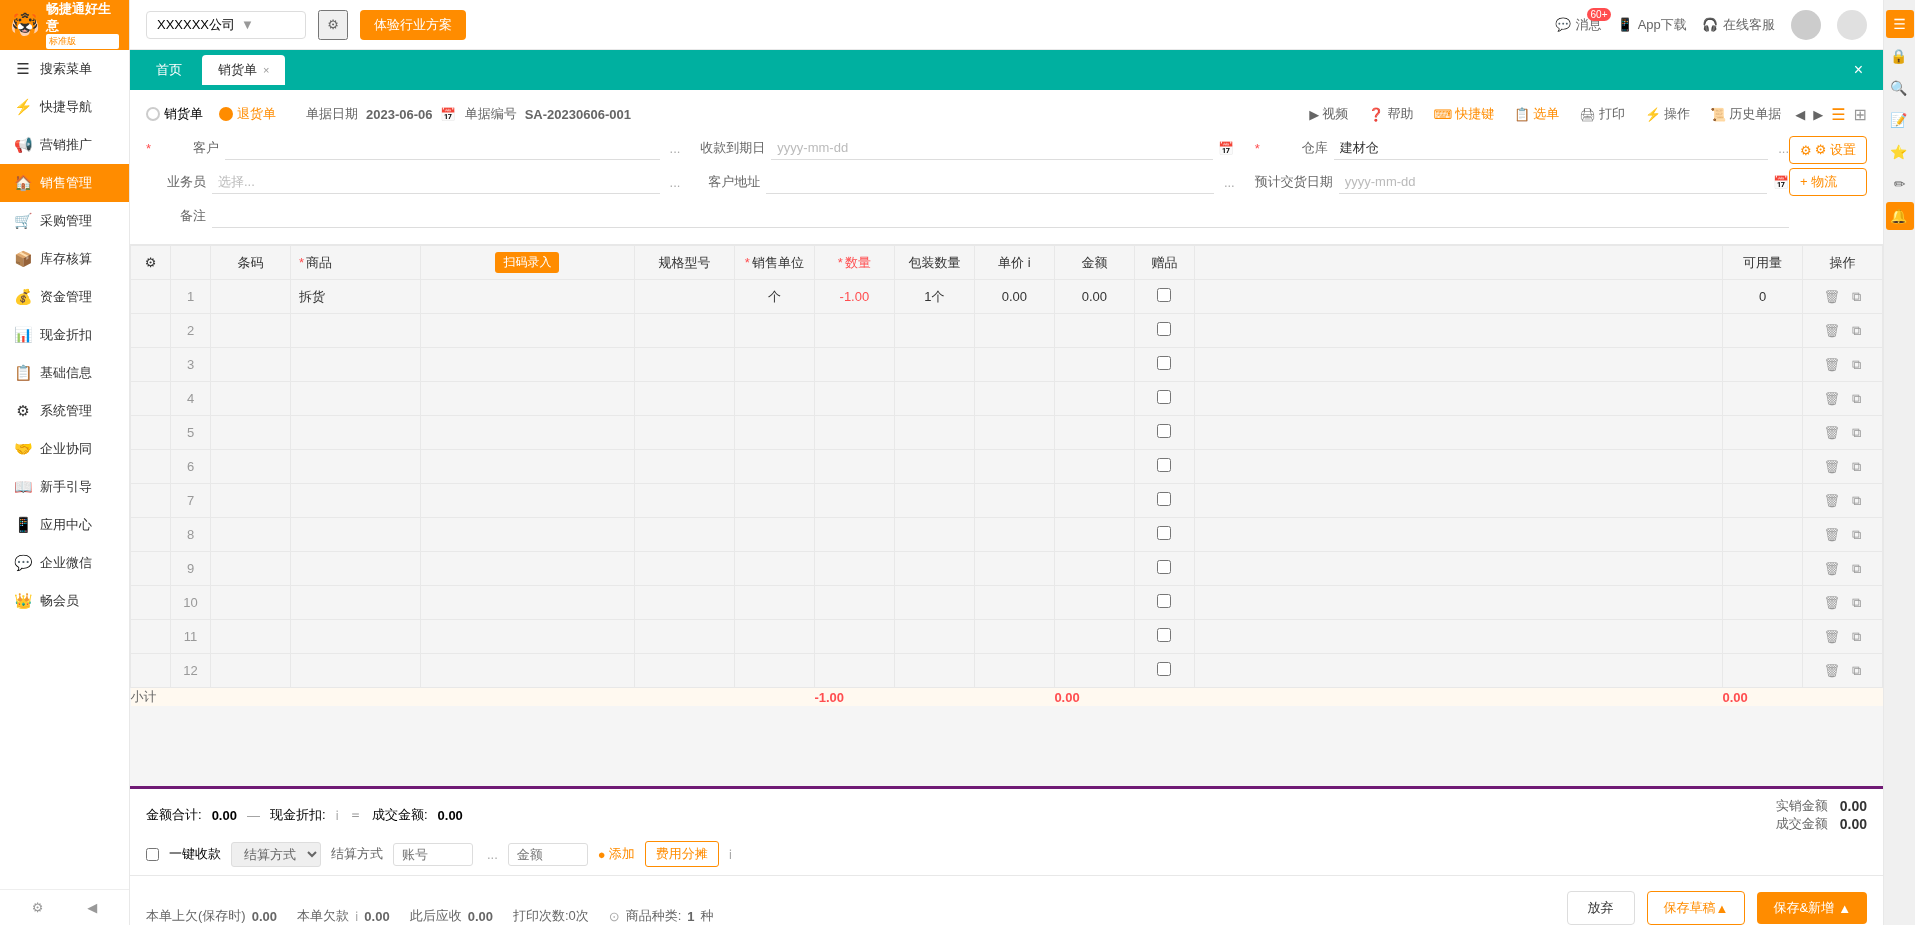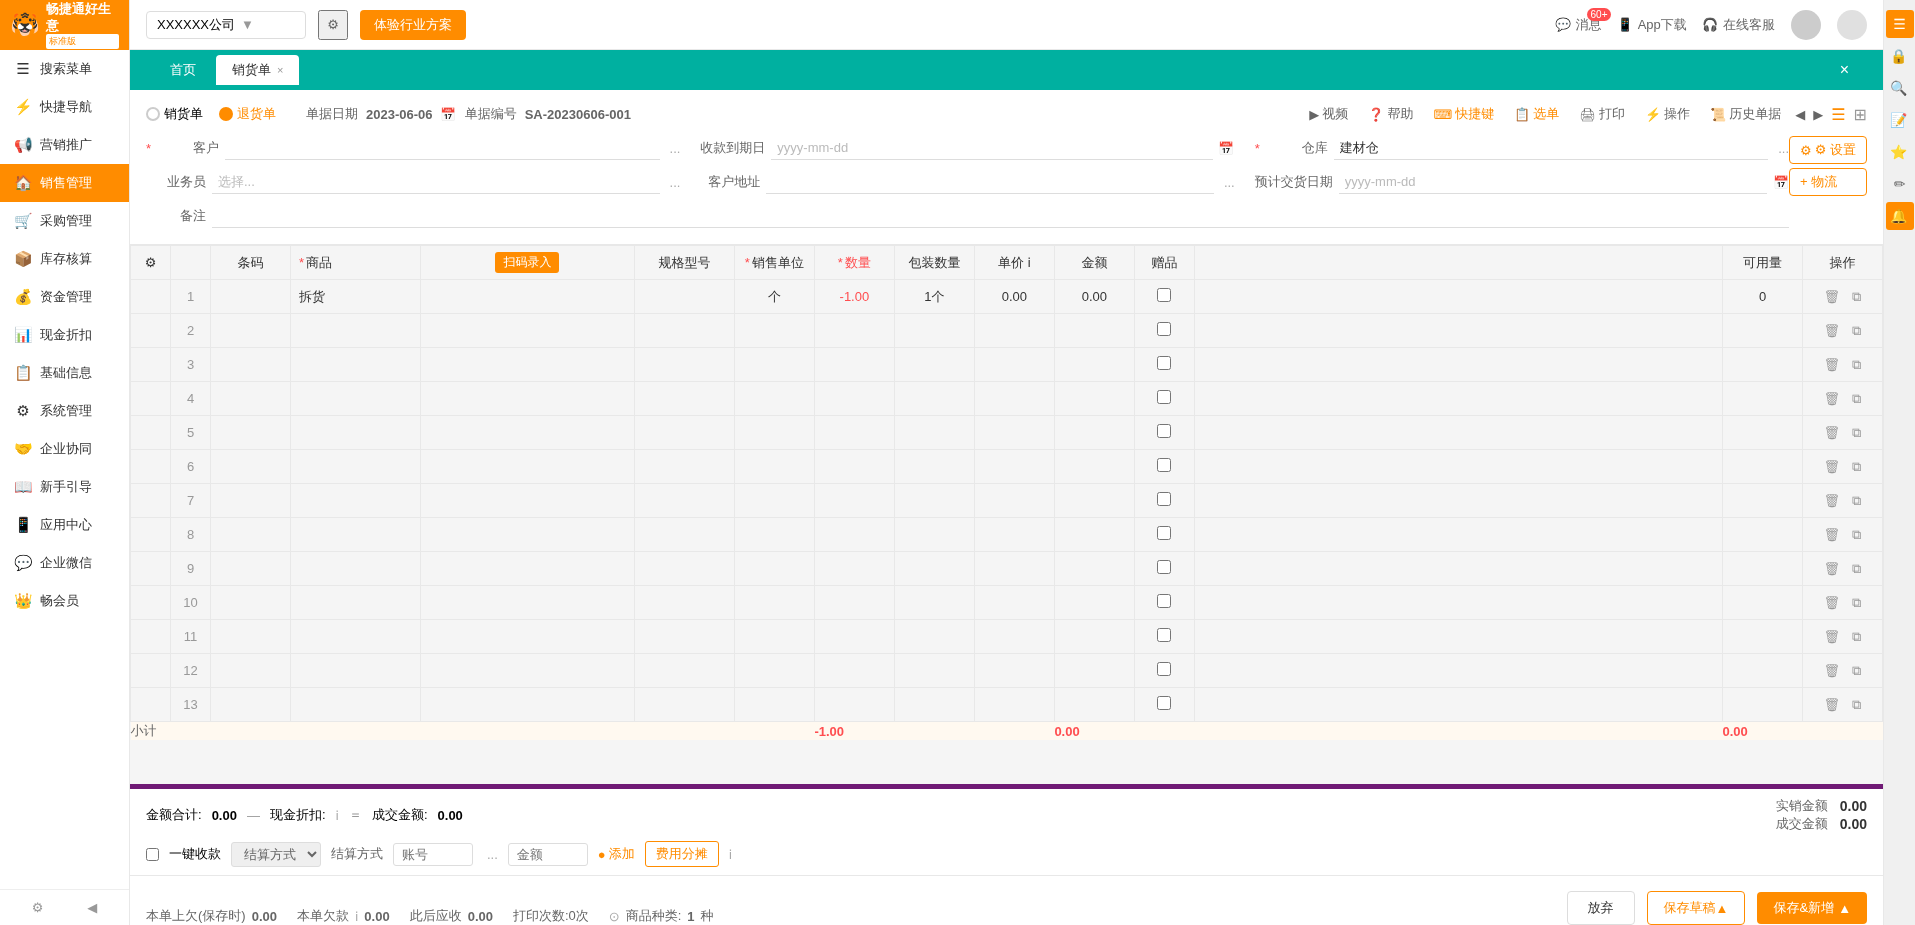--- a/index.html
+++ b/index.html
@@ -22,21 +22,21 @@
     .top-header { height: 50px; background: #fff; display: flex; align-items: center; padding: 0 16px; border-bottom: 1px solid #e8e8e8; gap: 12px; }
     .company-select { display: flex; align-items: center; gap: 6px; border: 1px solid #ddd; border-radius: 4px; padding: 4px 10px; cursor: pointer; min-width: 160px; }
     .gear-btn { width: 30px; height: 30px; display: flex; align-items: center; justify-content: center; cursor: pointer; color: #666; }
     .trial-btn { background: #ff8c00; color: #fff; border: none; border-radius: 4px; padding: 6px 14px; cursor: pointer; font-size: 13px; }
     .header-right { margin-left: auto; display: flex; align-items: center; gap: 16px; color: #666; }
     .badge-wrap { position: relative; }
     .badge { position: absolute; top: -8px; right: -10px; background: #ff4d4f; color: #fff; border-radius: 10px; font-size: 10px; padding: 1px 4px; }
     .avatar { width: 30px; height: 30px; border-radius: 50%; background: #ccc; }
 
     
-    .tab-bar { height: 40px; background: #00b0a0; display: flex; align-items: center; padding: 0 24px; gap: 4px; }
+    .tab-bar { height: 40px; background: #00b0a0; display: flex; align-items: center; padding: 0 10px; gap: 4px; }
     .tab-item { padding: 6px 16px; border-radius: 4px 4px 0 0; cursor: pointer; color: #fff; font-size: 13px; display: flex; align-items: center; gap: 6px; }
     .tab-item.home { background: transparent; }
     .tab-item.active-tab { background: #fff; color: #333; }
     .tab-close { font-size: 11px; color: #999; cursor: pointer; }
     .tab-close-main { margin-left: auto; color: #fff; font-size: 16px; padding: 0 10px; cursor: pointer; }
 
     
     .form-area { background: #fff; padding: 12px 16px 6px; border-bottom: 1px solid #e8e8e8; }
     .form-toolbar { display: flex; align-items: center; gap: 10px; margin-bottom: 10px; }
     .radio-group { display: flex; align-items: center; gap: 16px; }
@@ -80,21 +80,21 @@
     .col-avail { width: 80px; }
     .col-ops { width: 80px; }
     .scan-btn { background: #ff8c00; color: #fff; border: none; border-radius: 3px; padding: 2px 8px; cursor: pointer; font-size: 12px; }
     .qty-red { color: #ff4d4f; }
     .checkbox { width: 14px; height: 14px; cursor: pointer; }
     .subtotal-row td { background: #fff9f0; font-weight: bold; color: #ff4d4f; }
     .subtotal-label { color: #666 !important; font-weight: normal !important; }
     .op-btn { background: none; border: none; cursor: pointer; color: #999; padding: 2px 4px; }
 
     
-    .bottom-area { background: #fff; border-top: 5px solid #701a75; padding: 8px 16px; }
+    .bottom-area { background: #fff; border-top: 3px solid #701a75; padding: 8px 16px; }
     .amount-row { display: flex; align-items: center; gap: 10px; margin-bottom: 8px; }
     .amount-dash { color: #999; }
     .payment-row { display: flex; align-items: center; gap: 10px; }
     .pay-select { border: 1px solid #ddd; border-radius: 3px; padding: 3px 8px; color: #666; }
     .pay-input { border: 1px solid #ddd; border-radius: 3px; padding: 3px 8px; width: 80px; }
     .add-btn { background: none; border: none; color: #ff8c00; cursor: pointer; display: flex; align-items: center; gap: 3px; }
     .expense-btn { border: 1px solid #ff8c00; color: #ff8c00; background: #fff; border-radius: 3px; padding: 3px 10px; cursor: pointer; }
     .info-btn { color: #aaa; cursor: pointer; }
     .right-summary { margin-left: auto; text-align: right; font-size: 12px; color: #666; }
     .summary-amount { font-size: 14px; color: #333; font-weight: bold; }
@@ -605,40 +605,20 @@
       <td class="col-price"></td>
       <td class="col-amount"></td>
       <td class="col-gift"><input type="checkbox" class="checkbox" style=""></td>
       <td style="min-width:200px;"></td>
       <td class="col-avail"></td>
       <td class="col-ops">
         <button class="op-btn">🗑</button>
         <button class="op-btn">⧉</button>
       </td>
     </tr>
-            <tr>
-      <td class="col-settings"></td>
-      <td class="col-num">13</td>
-      <td class="col-barcode"></td>
-      <td class="col-goods"></td>
-      <td></td>
-      <td class="col-spec"></td>
-      <td class="col-unit"></td>
-      <td class="col-qty"></td>
-      <td class="col-pack"></td>
-      <td class="col-price"></td>
-      <td class="col-amount"></td>
-      <td class="col-gift"><input type="checkbox" class="checkbox" style=""></td>
-      <td style="min-width:200px;"></td>
-      <td class="col-avail"></td>
-      <td class="col-ops">
-        <button class="op-btn">🗑</button>
-        <button class="op-btn">⧉</button>
-      </td>
-    </tr>
           </tbody>
         <tfoot>
           <tr class="subtotal-row">
             <td colspan="2"><span class="subtotal-label">小计</span></td>
             <td></td>
             <td></td>
             <td></td>
             <td></td>
             <td></td>
             <td class="qty-red">-1.00</td>

